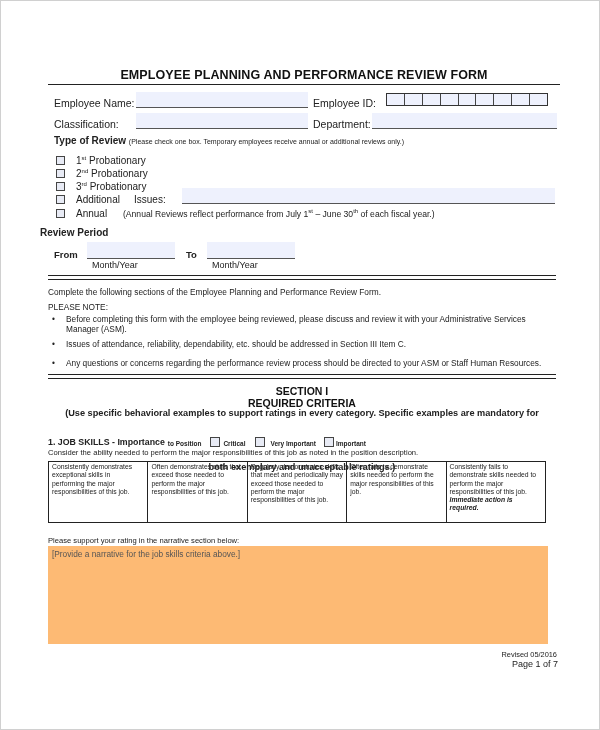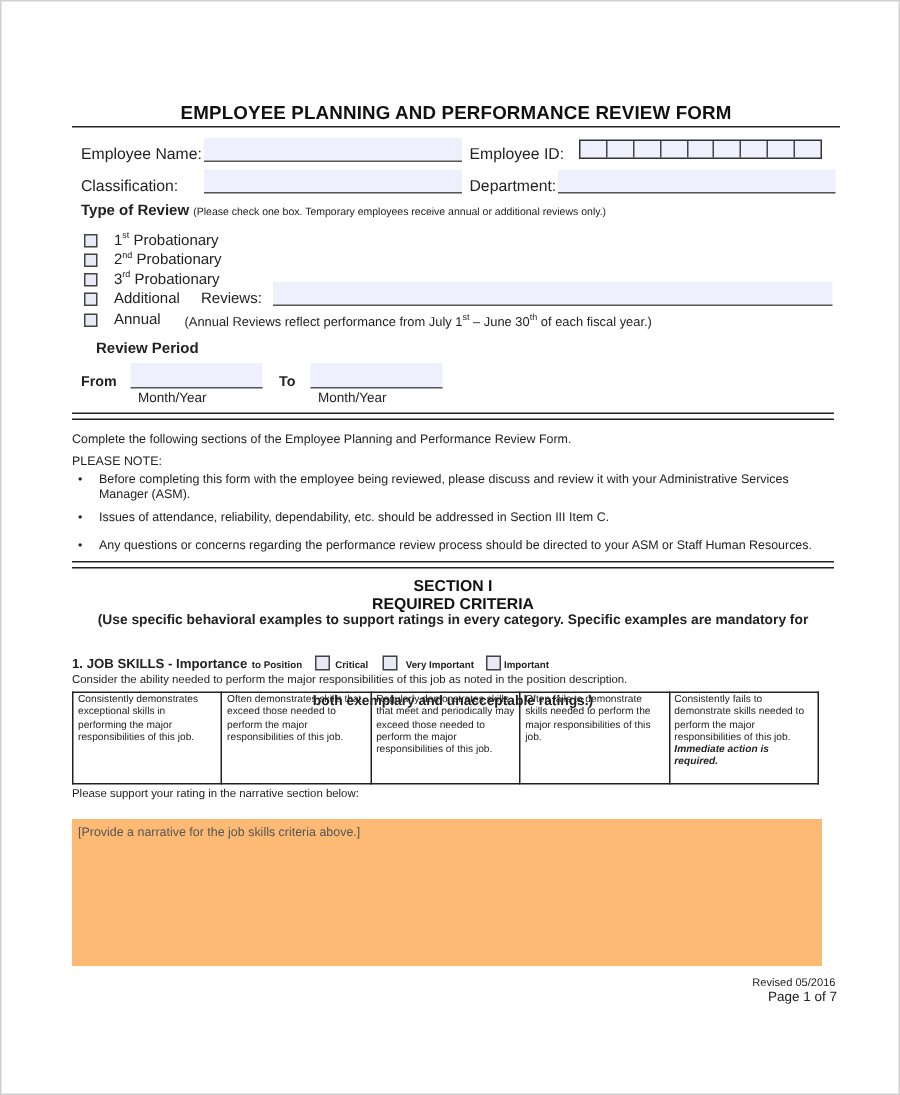--- a/index.html
+++ b/index.html
@@ -94,28 +94,28 @@
 <div class="abs opt" style="left:76px; top:155px;"><span>1</span><sup>st</sup> <span>Probationary</span></div>
 
 <div class="abs cb" style="left:56px; top:169px;"></div>
 <div class="abs opt" style="left:76px; top:168px;"><span>2</span><sup>nd</sup> <span>Probationary</span></div>
 
 <div class="abs cb" style="left:56px; top:182px;"></div>
 <div class="abs opt" style="left:76px; top:181px;"><span>3</span><sup>rd</sup> <span>Probationary</span></div>
 
 <div class="abs cb" style="left:56px; top:195px;"></div>
 <div class="abs opt" style="left:76px; top:194px;">Additional</div>
-<div class="abs opt" style="left:134px; top:194px;">Reviews:</div>
+<div class="abs opt" style="left:134px; top:194px;">Issues:</div>
 <div class="abs field" style="left:182px; top:188px; width:373px; height:16px;"></div>
 
 <div class="abs cb" style="left:56px; top:209px;"></div>
 <div class="abs opt" style="left:76px; top:208px;">Annual</div>
 <div class="abs" style="left:123px; top:209px; font-size:8.6px; color:#222;"><span>(Annual Reviews reflect performance from July 1</span><sup>st</sup><span> – June 30</span><sup>th</sup><span> of each fiscal year.)</span></div>
 
-<div class="abs section-lbl" style="left:64px; top:227px;">Review Period</div>
+<div class="abs section-lbl" style="left:40px; top:227px;">Review Period</div>
 <div class="abs lbl" style="left:54px; top:249px; font-weight:bold; font-size:9.5px;">From</div>
 <div class="abs field" style="left:87px; top:242px; width:88px; height:17px;"></div>
 <div class="abs" style="left:92px; top:260px; font-size:9px; color:#222;">Month/Year</div>
 <div class="abs lbl" style="left:186px; top:249px; font-weight:bold; font-size:9.5px;">To</div>
 <div class="abs field" style="left:207px; top:242px; width:88px; height:17px;"></div>
 <div class="abs" style="left:212px; top:260px; font-size:9px; color:#222;">Month/Year</div>
 
 <div class="abs dbl" style="top:275px;"></div>
 
 <div class="abs para" style="left:48px; top:287px;">Complete the following sections of the Employee Planning and Performance Review Form.</div>
@@ -154,17 +154,17 @@
   <tr>
     <td>Consistently demonstrates exceptional skills in performing the major responsibilities of this job.</td>
     <td>Often demonstrates skills that exceed those needed to perform the major responsibilities of this job.</td>
     <td>Regularly demonstrates skills that meet and periodically may exceed those needed to perform the major responsibilities of this job.</td>
     <td>Often fails to demonstrate skills needed to perform the major responsibilities of this job.</td>
     <td><span>Consistently fails to demonstrate skills needed to perform the major responsibilities of this job. </span><b><i>Immediate action is required.</i></b></td>
   </tr>
 </tbody>
   </table>
 
-<div class="abs" style="left:48px; top:524px; font-size:7.6px; color:#222;">Please support your rating in the narrative section below:</div>
+<div class="abs" style="left:48px; top:536px; font-size:7.6px; color:#222;">Please support your rating in the narrative section below:</div>
 <div class="abs narr">[Provide a narrative for the job skills criteria above.]</div>
 
 <div class="abs" style="left:450px; width:107px; top:650px; text-align:right; font-size:7.4px; color:#222;">Revised 05/2016</div>
 <div class="abs" style="left:450px; width:108px; top:659px; text-align:right; font-size:9px; color:#222;">Page 1 of 7</div>
 
 </body></html>

